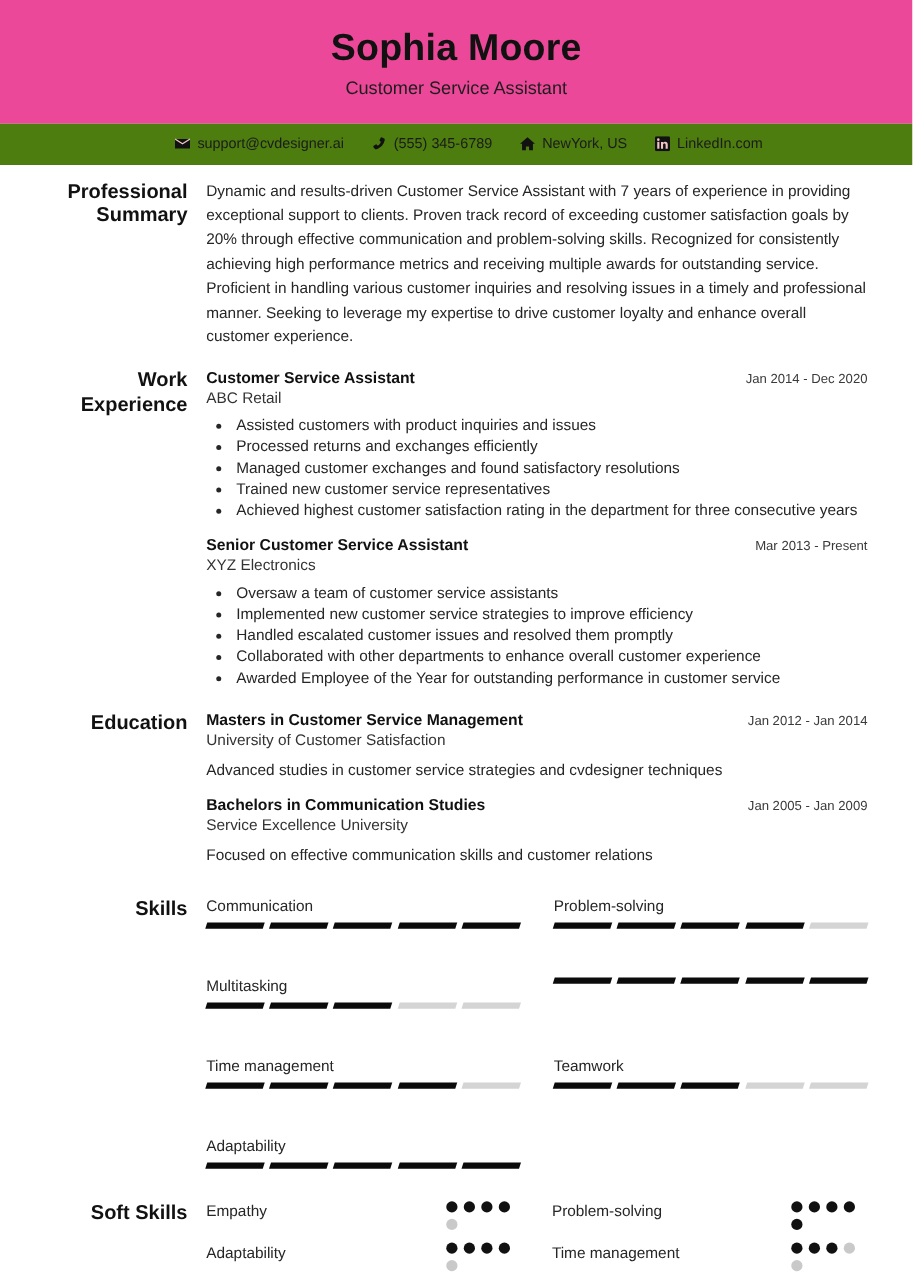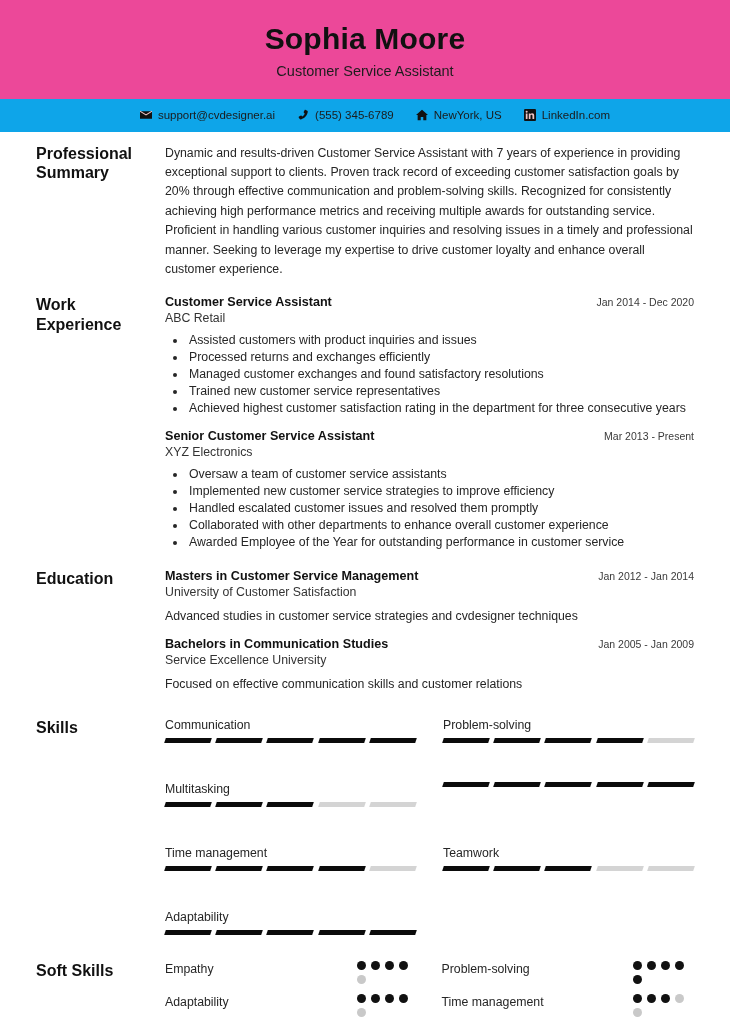--- a/index.html
+++ b/index.html
@@ -26,21 +26,21 @@
     letter-spacing: 0.2px;
     line-height: 1.15;
   }
   .job-title {
     font-size: 14.5px;
     color: #1d1d1d;
     margin-top: 6px;
   }
 
   .contact-band {
-    background: #0ea5e9;
+    background: #4d7c0f;
     height: 33px;
     display: flex;
     align-items: center;
     justify-content: center;
     gap: 22px;
     padding-left: 20px;
   }
   .contact-item {
     display: flex;
     align-items: center;
@@ -53,21 +53,21 @@
   
   .resume-body { padding: 0 36px; }
 
   .section {
     display: flex;
     align-items: flex-start;
   }
   .section-label {
     width: 129px;
     flex: 0 0 129px;
-    text-align: left;
+    text-align: right;
     padding-right: 15px;
     font-size: 16px;
     font-weight: bold;
     color: #111111;
     line-height: 1.2;
   }
   .section-content { flex: 1 1 auto; min-width: 0; }
 
   
   .sec-summary { padding-top: 12px; }

